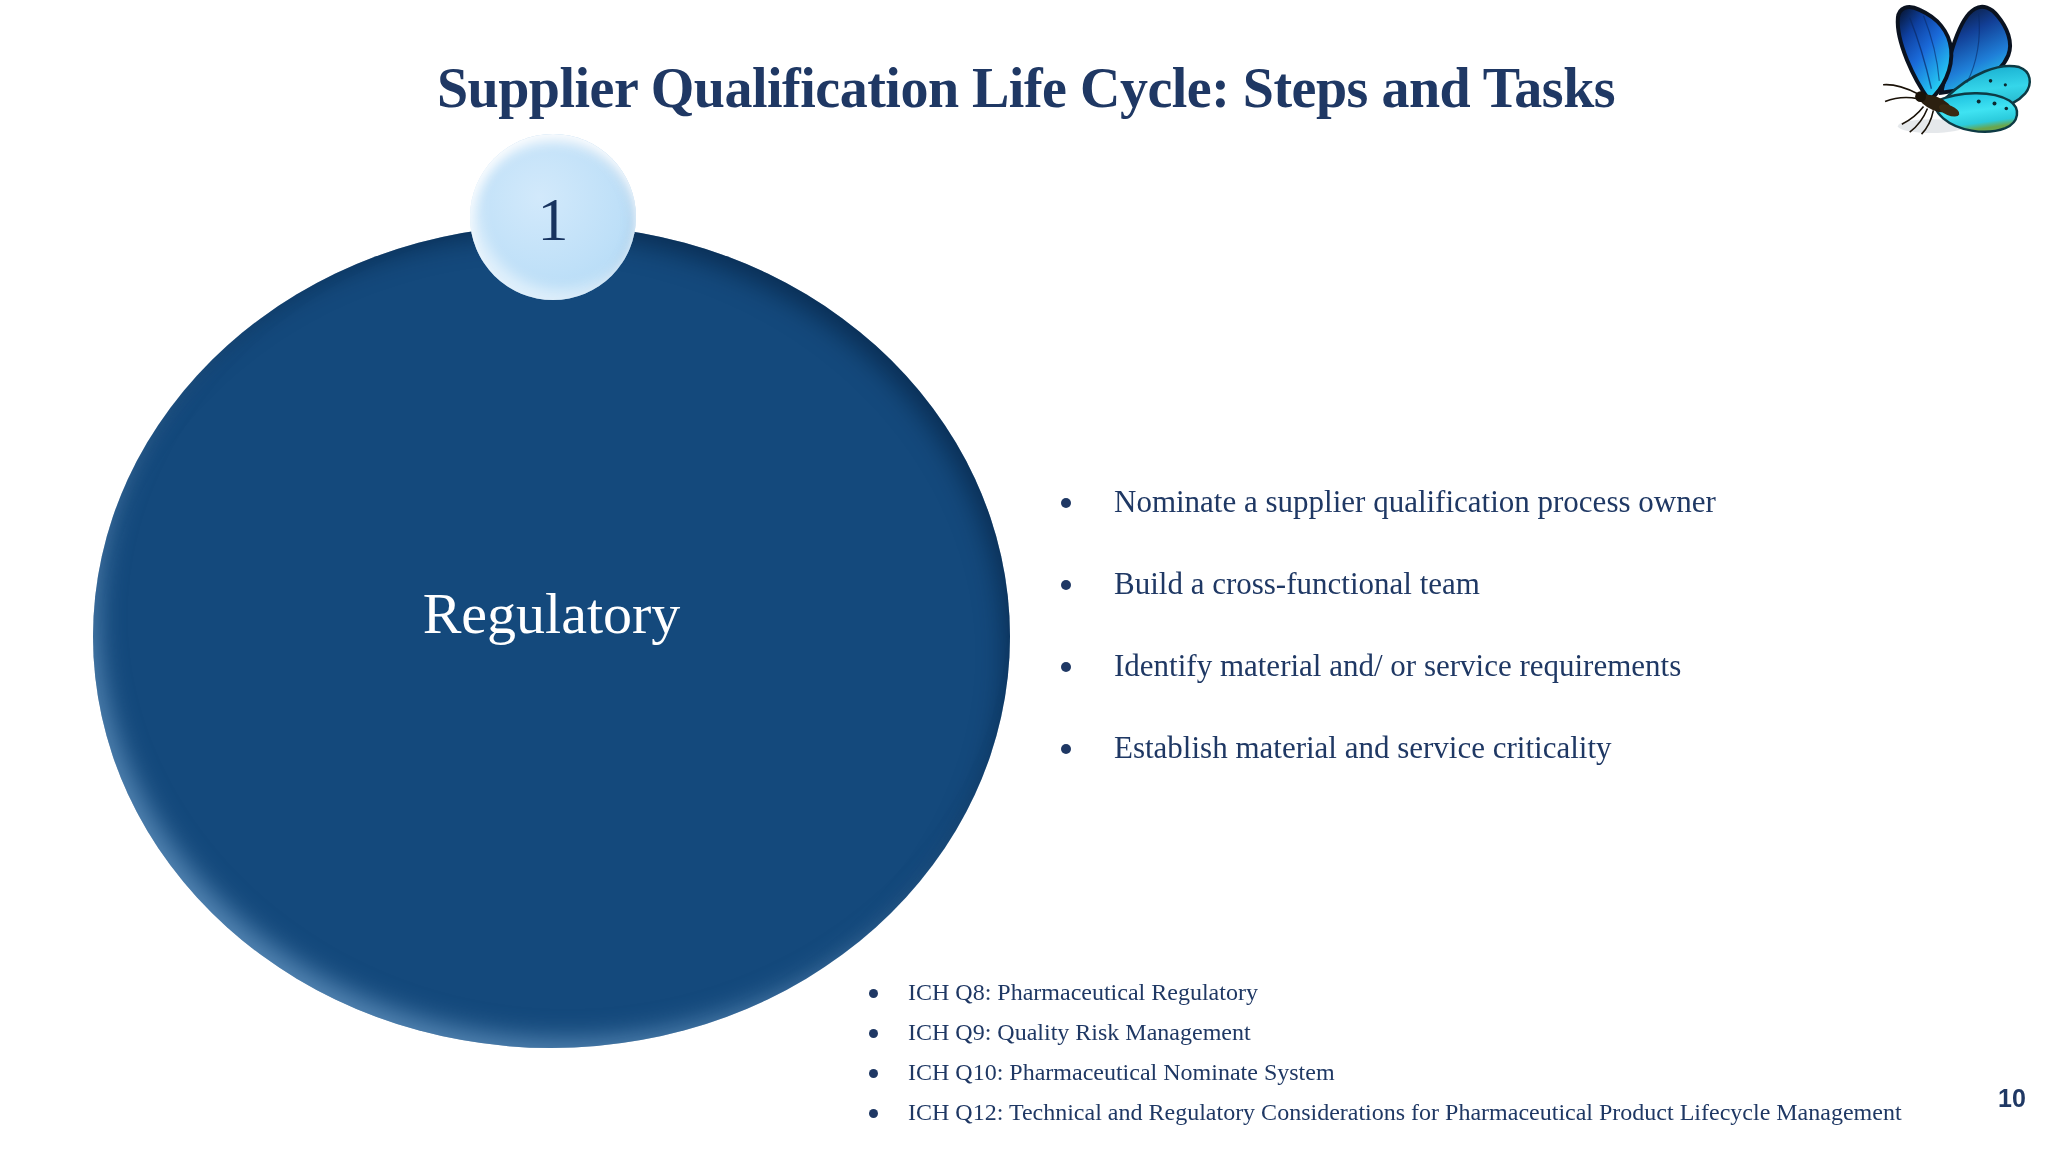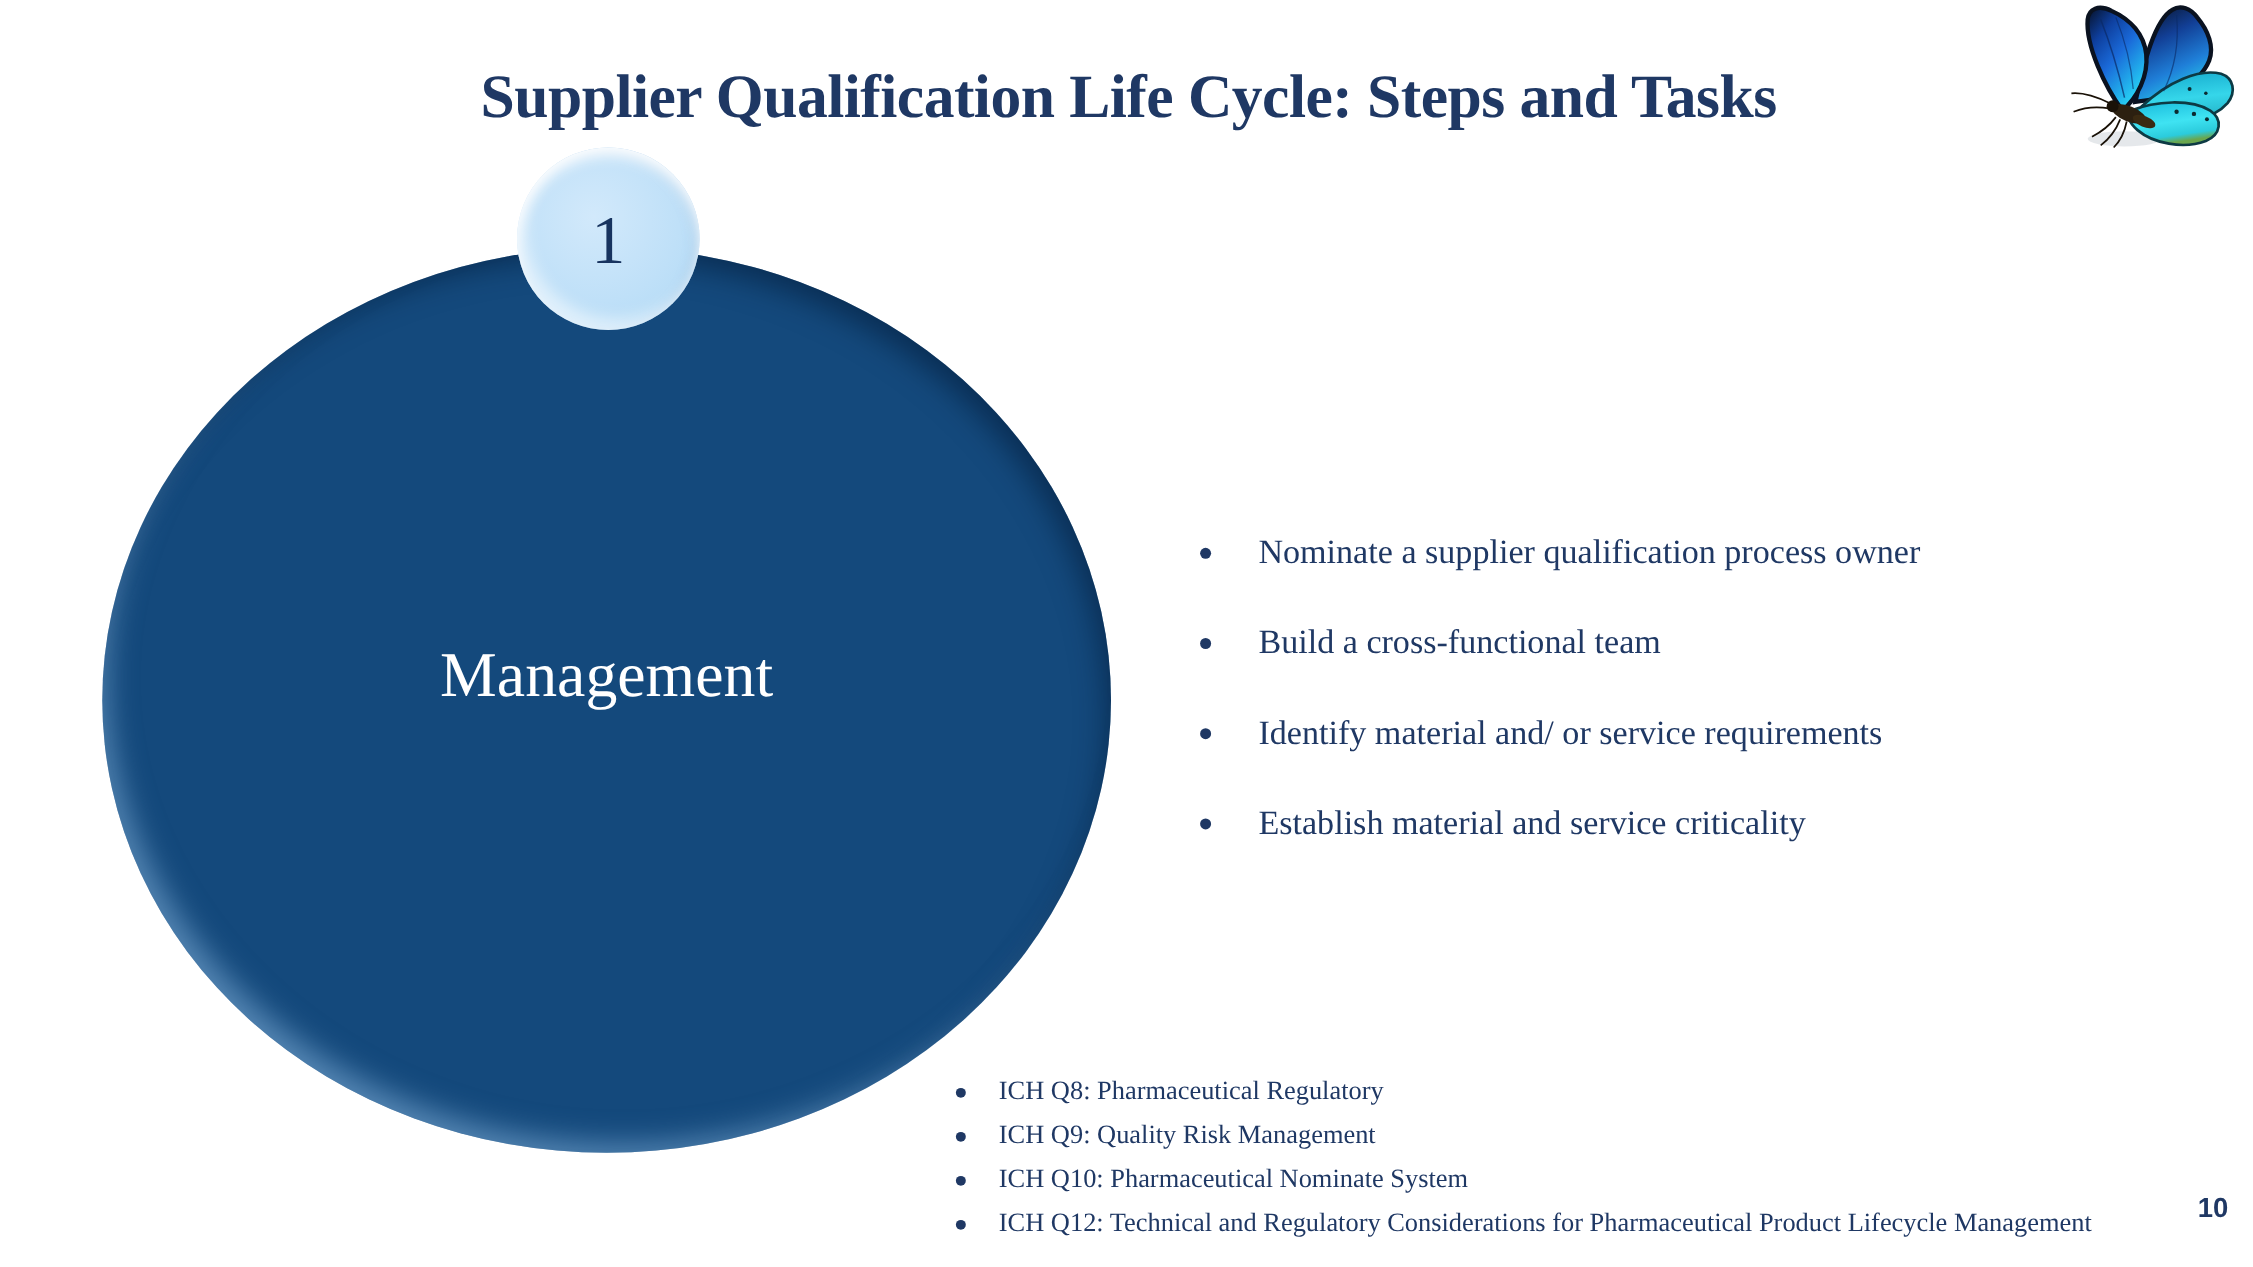--- a/index.html
+++ b/index.html
@@ -70,21 +70,21 @@
   .badge-number {
     font-size: 62px;
     color: #17335f;
     line-height: 1;
     padding-top: 4px;
   }
 
   
   .tasks {
     position: absolute;
-    left: 1091px;
+    left: 1061px;
     top: 482px;
     margin: 0;
     padding: 0;
     list-style: none;
     text-align: center;
   }
   .tasks li {
     display: flex;
     align-items: center;
     height: 40px;
@@ -211,21 +211,21 @@
 
     <ellipse cx="56" cy="103" rx="17" ry="7" transform="rotate(22 56 103)" fill="#2c2010"></ellipse>
     <ellipse cx="70" cy="110" rx="11" ry="5" transform="rotate(22 70 110)" fill="#3a2a12"></ellipse>
     <circle cx="41" cy="96" r="5.5" fill="#1a1208"></circle>
 
     <path d="M38,93 C26,87 14,83 3,84" stroke="#1a1208" stroke-width="1.6" fill="none"></path>
     <path d="M38,98 C27,96 15,97 5,101" stroke="#1a1208" stroke-width="1.6" fill="none"></path>
   </svg>
 
   <div class="big-circle"></div>
-  <div class="circle-label">Management</div>
+  <div class="circle-label">Regulatory</div>
 
   <div class="badge">
     <span class="badge-number">1</span>
   </div>
 
   <ul class="tasks">
     <li>
       <span class="dot"></span>
       <span>Nominate a supplier qualification process owner</span>
     </li>

